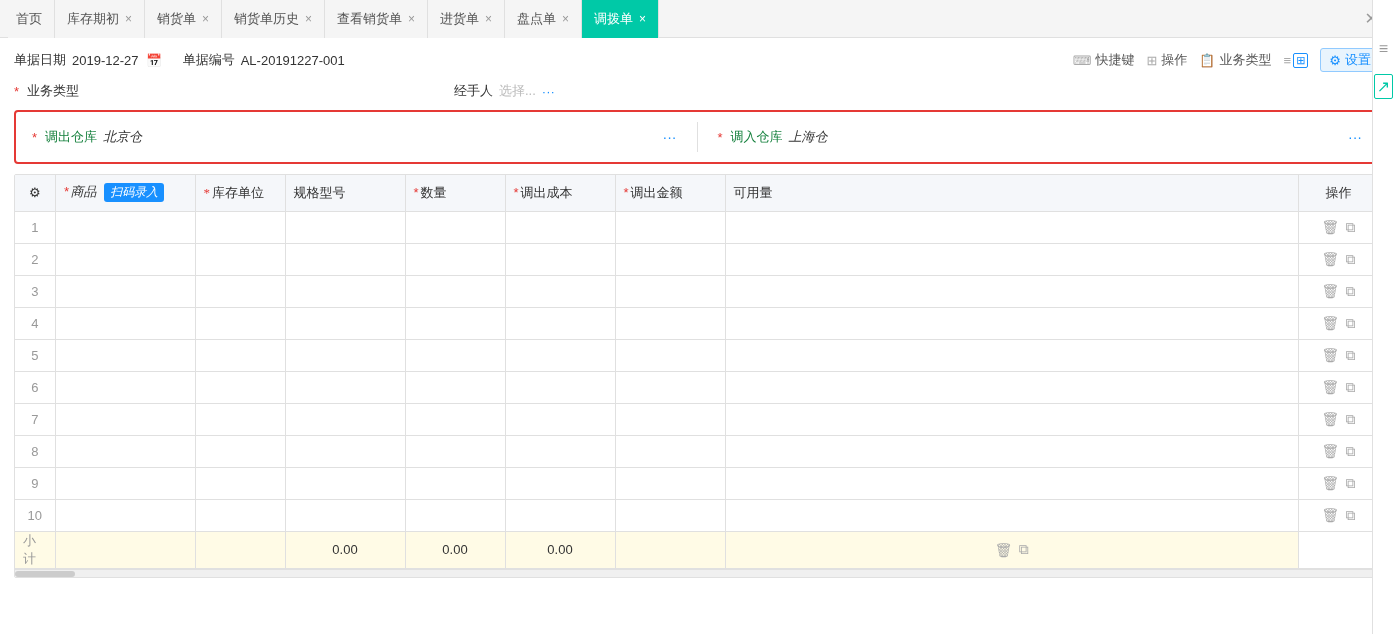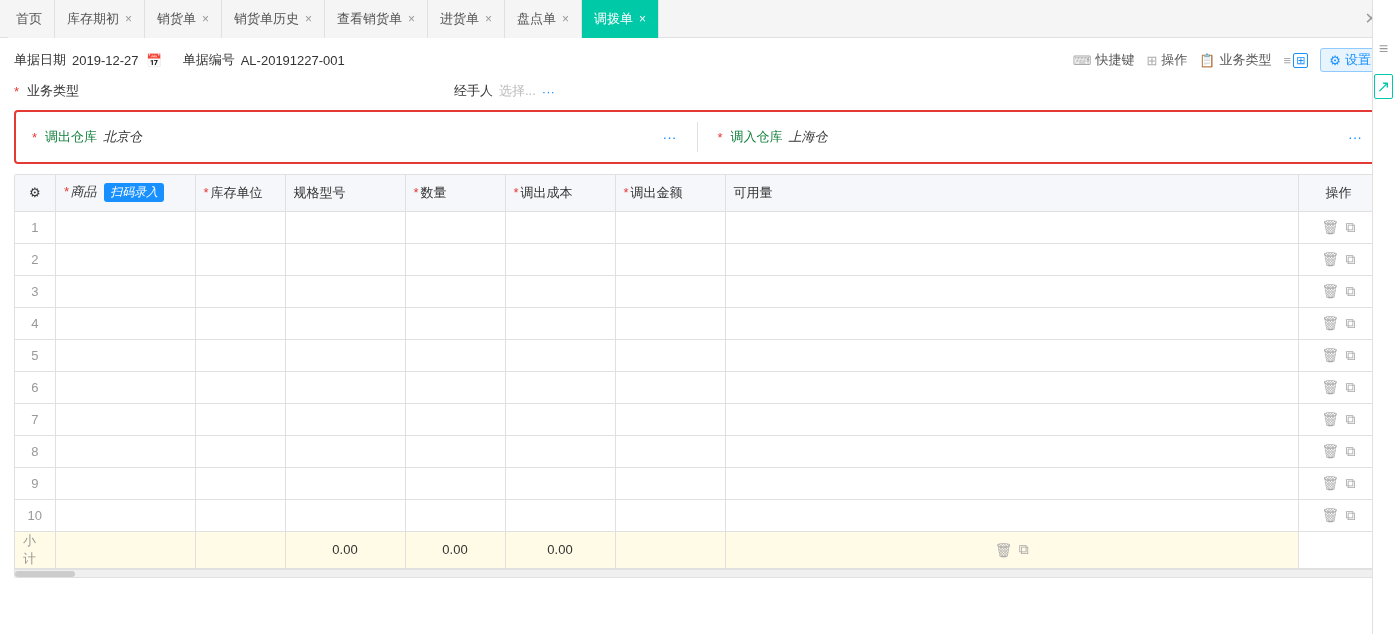--- a/index.html
+++ b/index.html
@@ -380,21 +380,21 @@
 
     <div class="table-section">
       <table>
         <thead>
           <tr>
             <th class="gear-col center" style="width:36px;">⚙</th>
             <th style="width:140px;font-style:italic;">
               <span class="req">*</span>商品
               <span class="scan-btn">扫码录入</span>
             </th>
-            <th style="width:90px;"><span class="req">*</span>库存单位</th>
+            <th style="width:90px;font-family:Liberation Serif, serif;"><span class="req">*</span>库存单位</th>
             <th style="width:120px;">规格型号</th>
             <th style="width:100px;"><span class="req">*</span>数量</th>
             <th style="width:110px;"><span class="req">*</span>调出成本</th>
             <th style="width:110px;"><span class="req">*</span>调出金额</th>
             <th>可用量</th>
             <th class="action-col" style="width:80px; text-align:center;">操作</th>
           </tr>
         </thead>
         <tbody id="table-body">
         <tr>

